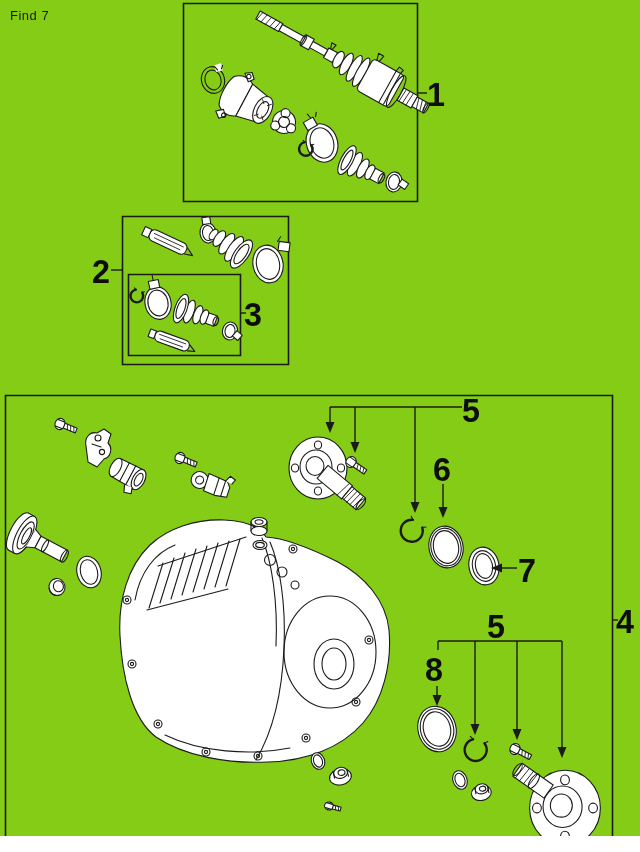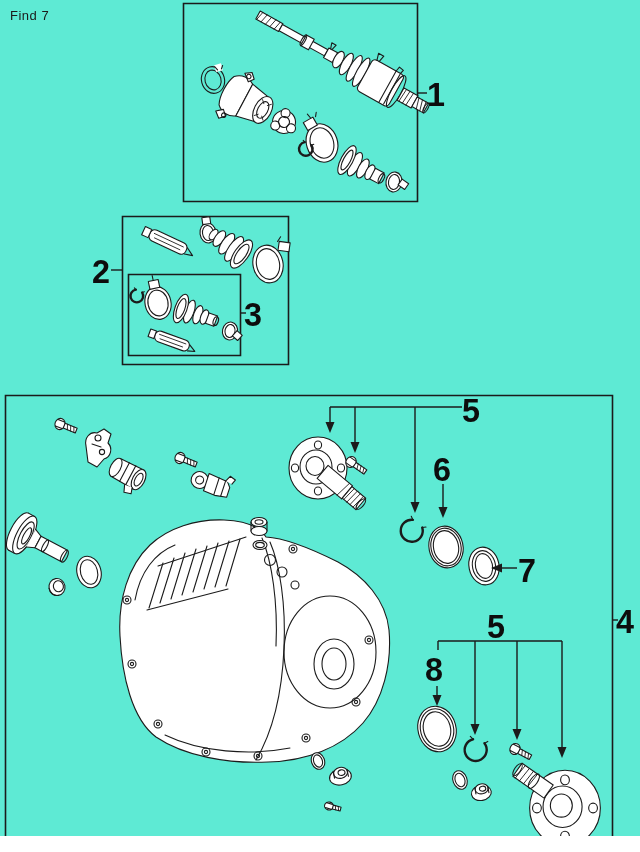--- a/index.html
+++ b/index.html
@@ -1,17 +1,17 @@
 <!DOCTYPE html>
 <html><head>
 <meta charset="utf-8">
 <style>
   html,body{margin:0;padding:0;background:#fff;}
   .canvas{
-    position:relative;width:640px;height:836px;background:#5eead4;overflow:hidden;
+    position:relative;width:640px;height:836px;background:#84cc16;overflow:hidden;
     font-family:"Liberation Sans",sans-serif;color:#111;
   }
   .find-label{
     position:absolute;left:10px;top:8px;font-size:13px;letter-spacing:.5px;color:#1b1b1b;
   }
   .callout{
     position:absolute;font-weight:700;font-size:34px;line-height:1;color:#0d0d0d;
     letter-spacing:-1px;transform:scaleX(.95);transform-origin:left top;cursor:default;
   }
   svg{position:absolute;left:0;top:0;}

